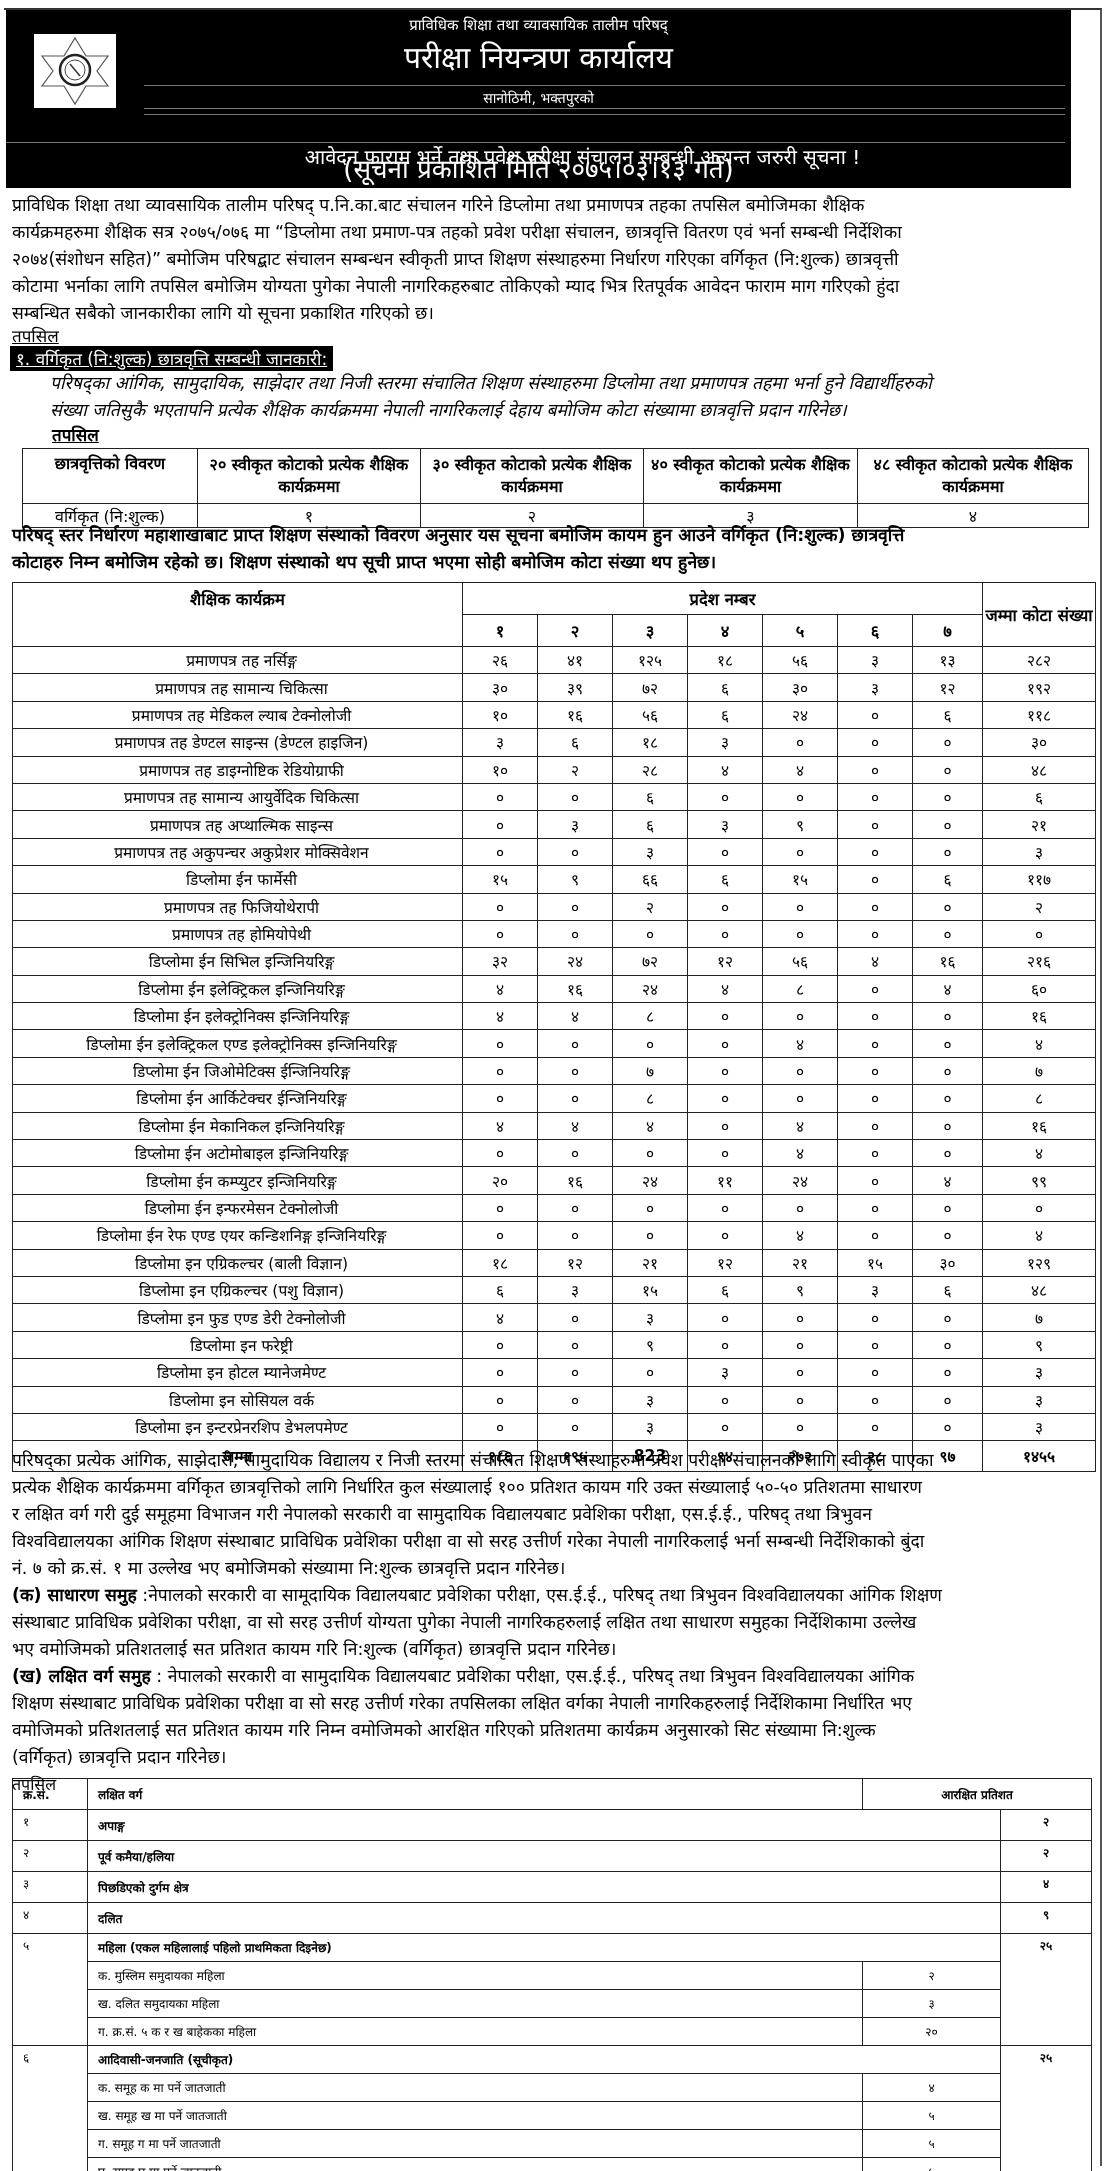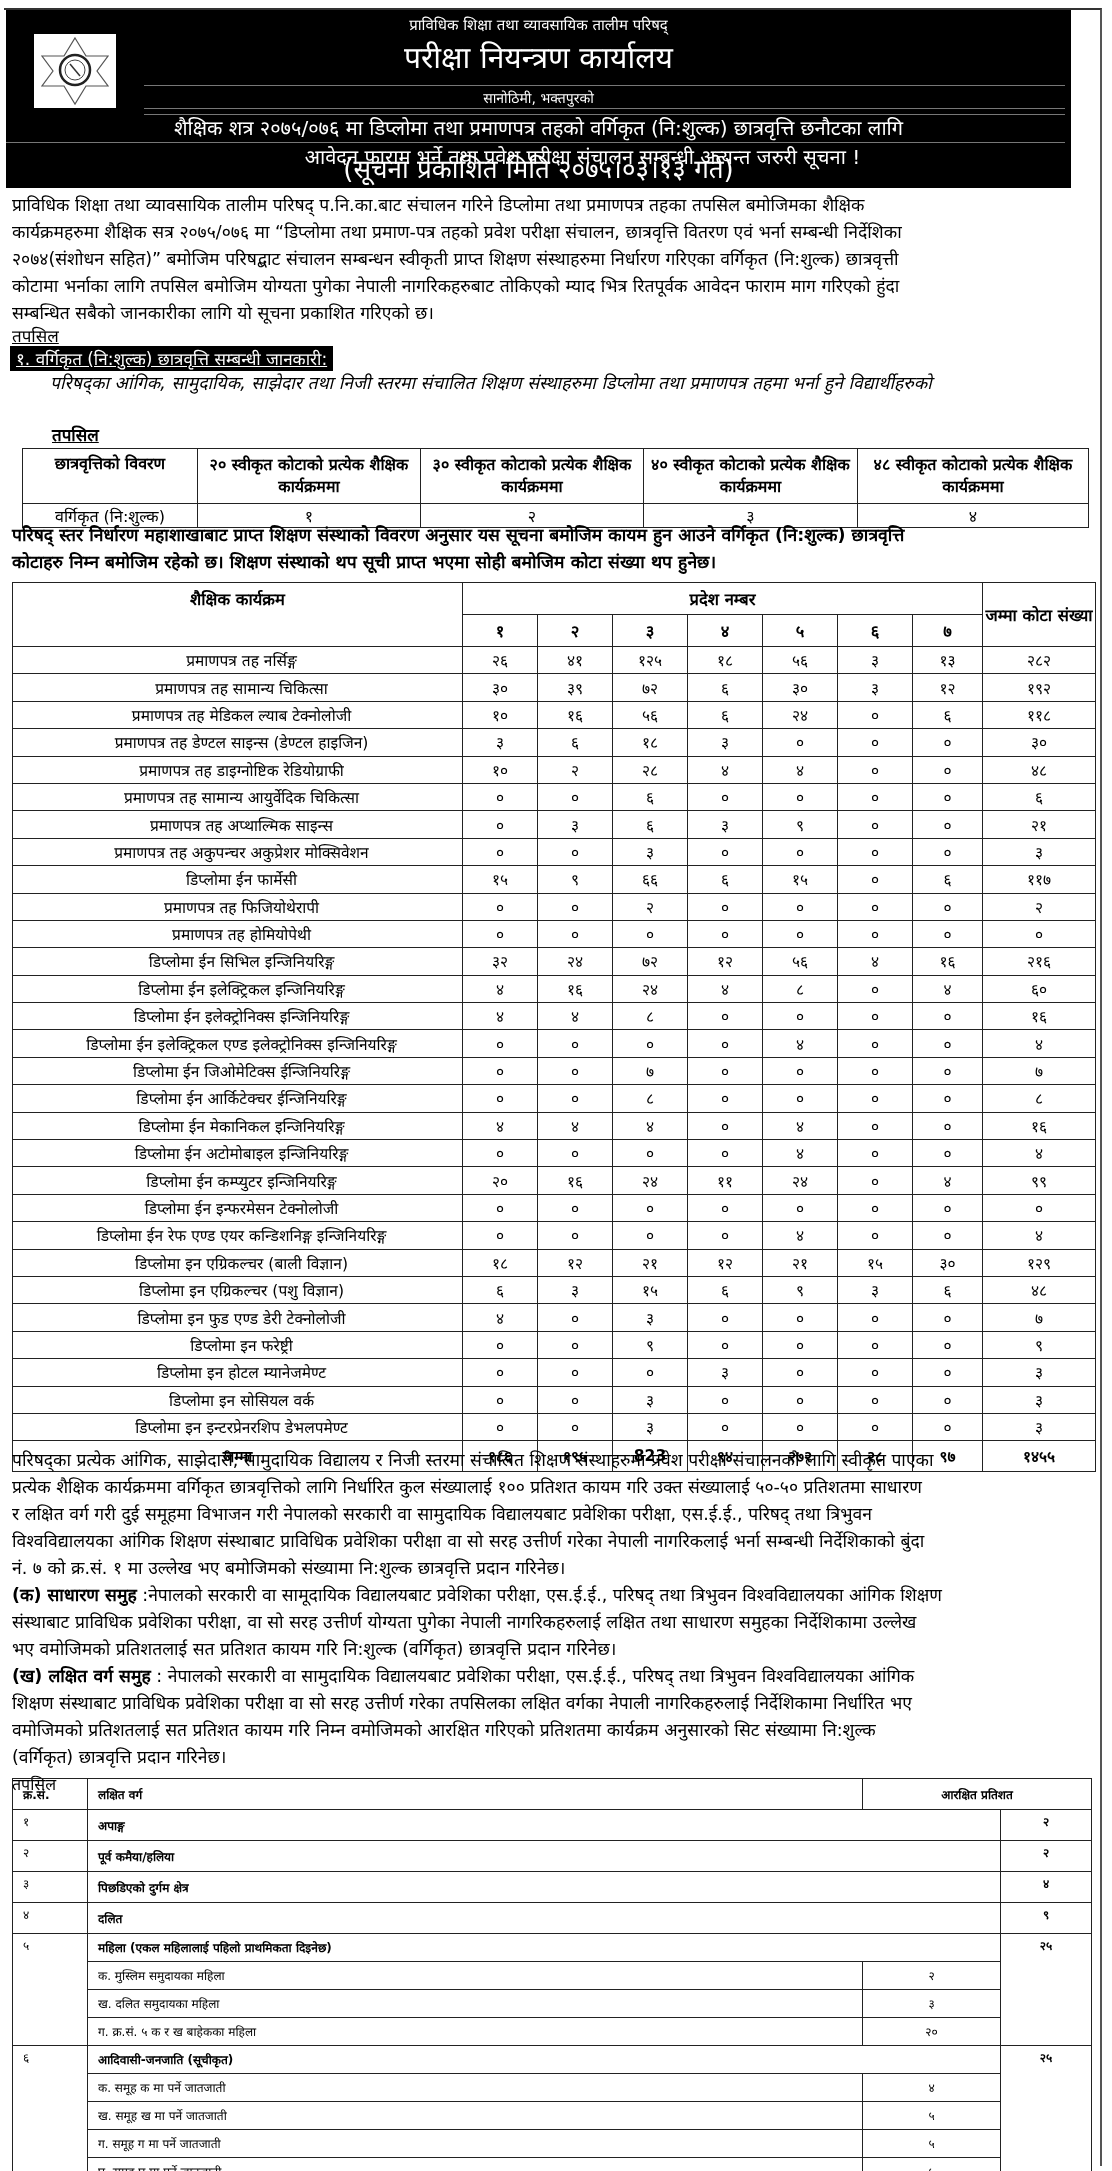--- a/index.html
+++ b/index.html
@@ -48,37 +48,37 @@
       <circle cx="41" cy="36" r="10" fill="none" stroke="#444" stroke-width="1"></circle>
       <line x1="36" y1="30" x2="46" y2="42" stroke="#333" stroke-width="1.5"></line>
     </svg>
   </div>
   <div class="hdr-text" style="top:4px;font-size:15px;">प्राविधिक शिक्षा तथा व्यावसायिक तालीम परिषद्</div>
   <div class="hdr-text" style="top:26px;font-size:30px;font-weight:normal;">परीक्षा नियन्त्रण कार्यालय</div>
   <div class="hdr-line" style="left:138px;right:6px;top:75px;"></div>
   <div class="hdr-text" style="top:78px;font-size:14px;">सानोठिमी, भक्तपुरको</div>
   <div class="hdr-line" style="left:138px;right:6px;top:98px;"></div>
   <div class="hdr-line" style="left:138px;right:6px;top:104px;"></div>
-  <div class="hdr-text" style="top:104px;font-size:20px;">शैक्षिक शत्र २०७५/०७६ मा डिप्लोमा तथा प्रमाणपत्र तहको वर्गिकृत (नि:शुल्क) छात्रवृत्ति छनौटका लागि</div>
   <div class="hdr-line" style="left:0;right:6px;top:132px;"></div>
   <div class="hdr-text" style="top:133px;font-size:20px;padding-left:44px;">आवेदन फाराम भर्ने तथा प्रवेश परीक्षा संचालन सम्बन्धी अत्यन्त जरुरी सूचना !</div>
   <div class="hdr-text" style="top:140px;font-size:26px;">(सूचना प्रकाशित मिति २०७५।०३।१३ गते)</div>
 </div>
 
 <div class="para" style="top:192px;">
   <div>प्राविधिक शिक्षा तथा व्यावसायिक तालीम परिषद् प.नि.का.बाट संचालन गरिने डिप्लोमा तथा प्रमाणपत्र तहका तपसिल बमोजिमका शैक्षिक</div>
   <div>कार्यक्रमहरुमा शैक्षिक सत्र २०७५/०७६ मा “डिप्लोमा तथा प्रमाण-पत्र तहको प्रवेश परीक्षा संचालन, छात्रवृत्ति वितरण एवं भर्ना सम्बन्धी निर्देशिका</div>
   <div>२०७४(संशोधन सहित)” बमोजिम परिषद्बाट संचालन सम्बन्धन स्वीकृती प्राप्त शिक्षण संस्थाहरुमा निर्धारण गरिएका वर्गिकृत (नि:शुल्क) छात्रवृत्ती</div>
   <div>कोटामा भर्नाका लागि तपसिल बमोजिम योग्यता पुगेका नेपाली नागरिकहरुबाट तोकिएको म्याद भित्र रितपूर्वक आवेदन फाराम माग गरिएको हुंदा</div>
   <div>सम्बन्धित सबैको जानकारीका लागि यो सूचना प्रकाशित गरिएको छ।</div>
 </div>
 <div class="lbl u" style="left:12px;top:324px;">तपसिल</div>
 <div class="blackbar">१. वर्गिकृत (नि:शुल्क) छात्रवृत्ति सम्बन्धी जानकारी:</div>
 <div class="para indent" style="top:370px;font-style:italic;">
   <div>परिषद्का आंगिक, सामुदायिक, साझेदार तथा निजी स्तरमा संचालित शिक्षण संस्थाहरुमा डिप्लोमा तथा प्रमाणपत्र तहमा भर्ना हुने विद्यार्थीहरुको</div>
+  <div>संख्या जतिसुकै भएतापनि प्रत्येक शैक्षिक कार्यक्रममा नेपाली नागरिकलाई देहाय बमोजिम कोटा संख्यामा छात्रवृत्ति प्रदान गरिनेछ।</div>
 </div>
 <div class="lbl u bold" style="left:52px;top:423px;">तपसिल</div>
 
 <table class="t1" style="left:22px;top:448px;width:1067px;">
   <colgroup>
       <col style="width:175px">
       <col style="width:223px">
       <col style="width:223px">
       <col style="width:214px">
       <col>

